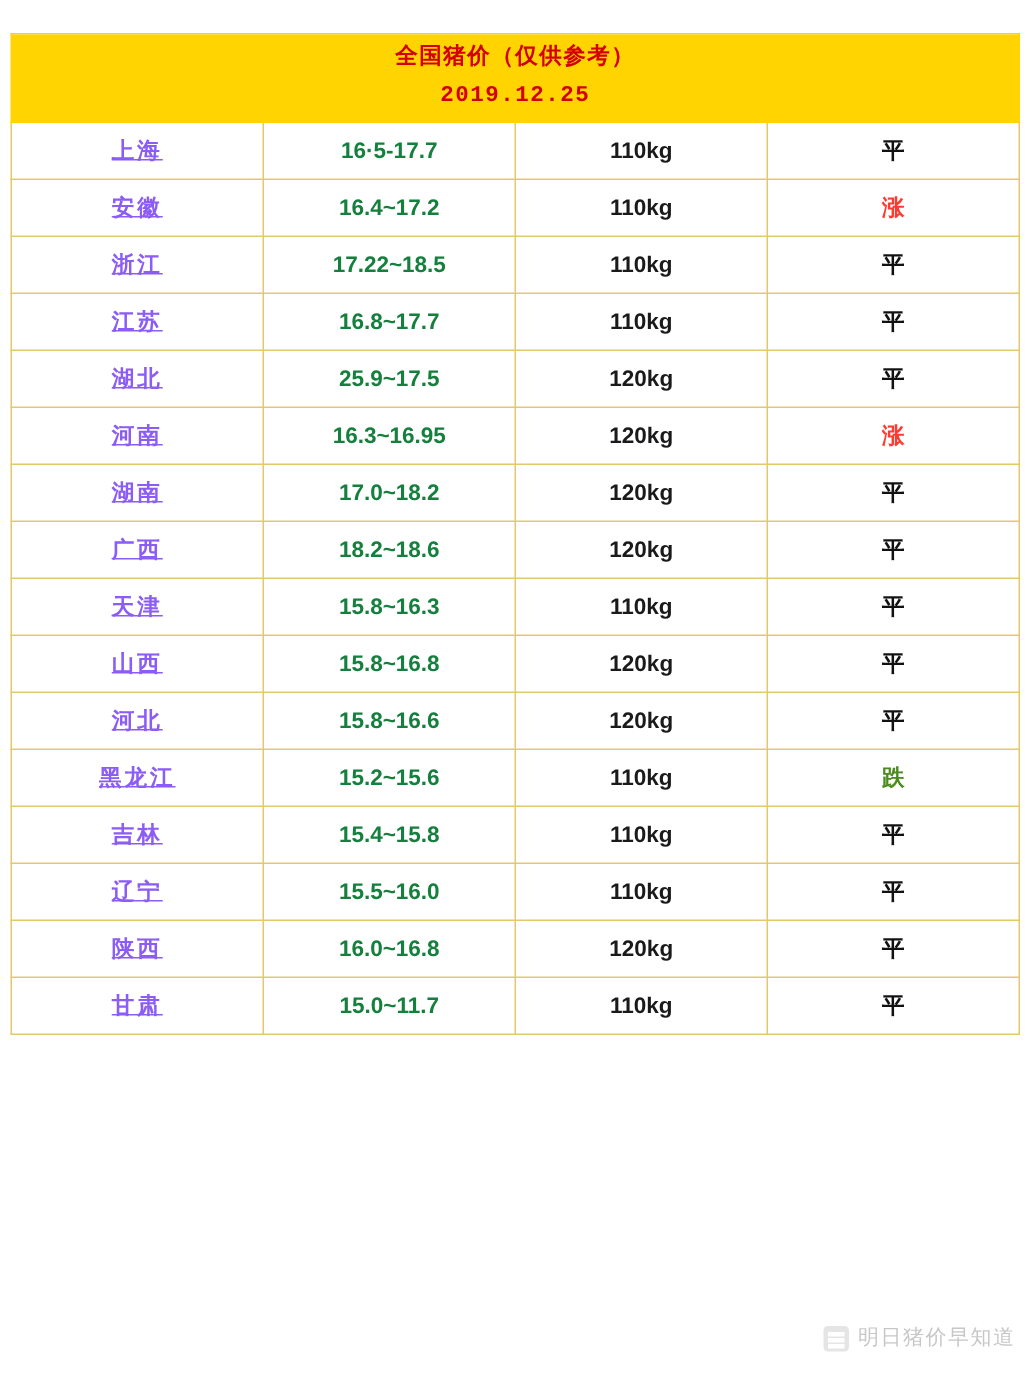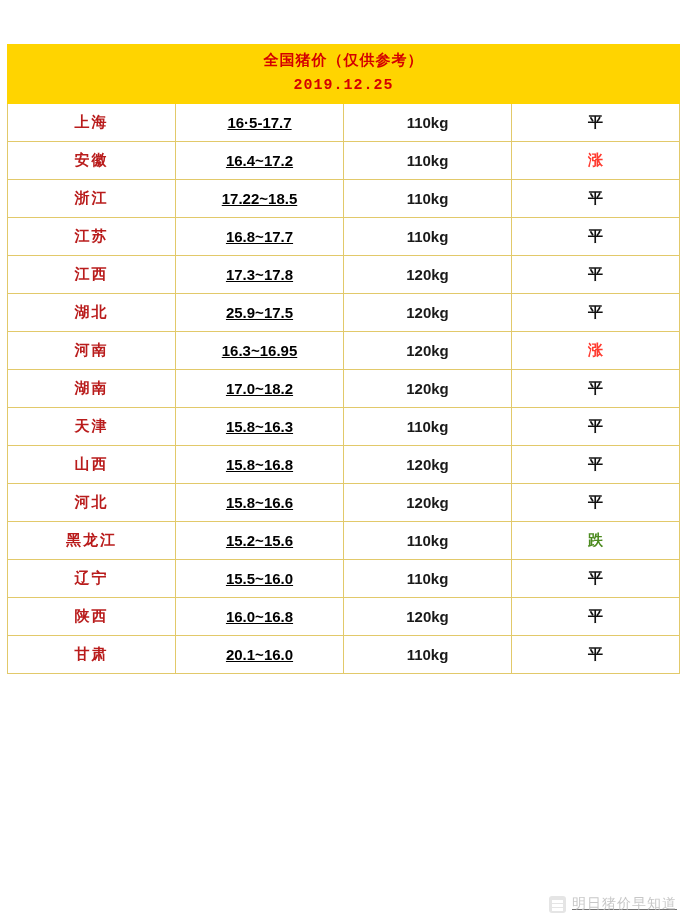--- a/index.html
+++ b/index.html
@@ -18,21 +18,20 @@
     width: 687px;
     height: 921px;
     background: #ffffff;
     box-sizing: border-box;
   }
   .table-wrap {
     position: absolute;
     left: 7px;
     top: 22px;
     width: 673px;
-    margin-top: 22px;
   }
   table.price-table {
     border-collapse: collapse;
     table-layout: fixed;
     width: 673px;
   }
   table.price-table td {
     border: 1px solid #e2c96a;
     box-sizing: border-box;
     text-align: center;
@@ -55,52 +54,51 @@
     display: block;
     letter-spacing: 1px;
   }
   .header-line2 {
     display: block;
     letter-spacing: 1px;
     font-family: Liberation Mono, monospace;
   }
   .col-region {
     width: 146px;
-    color: #b91c1c;
+    color: #8b5cf6;
     font-size: 15px;
     letter-spacing: 2px;
+    text-decoration: underline;
   }
   .col-price {
     width: 260px;
-    color: #000000;
-    font-size: 15px;
-    text-decoration: underline;
+    color: #15803d;
+    font-size: 15px;
   }
   .col-weight {
     width: 170px;
     color: #1a1a1a;
     font-size: 14px;
   }
   .col-trend {
     width: 97px;
     font-size: 15px;
   }
   .trend-flat { color: #111111; }
   .trend-up { color: #ff3b30; }
   .trend-down { color: #4b8a1e; }
 
   .watermark {
     position: absolute;
     right: 10px;
-    bottom: 8px;
+    bottom: 20px;
     display: flex;
     align-items: center;
     gap: 6px;
     opacity: 0.55;
-    text-decoration: underline;
   }
   .wm-logo {
     display: inline-block;
     width: 17px;
     height: 17px;
     background: #d0d0d0;
     border-radius: 3px;
     position: relative;
   }
   .wm-logo::before {
@@ -152,44 +150,44 @@
             <td class="col-weight">110kg</td>
             <td class="col-trend trend-flat">平</td>
           </tr>
           <tr>
             <td class="col-region">江苏</td>
             <td class="col-price">16.8~17.7</td>
             <td class="col-weight">110kg</td>
             <td class="col-trend trend-flat">平</td>
           </tr>
           <tr>
-            <td class="col-region">江西</td>
-            <td class="col-price">17.3~17.8</td>
-            <td class="col-weight">120kg</td>
-            <td class="col-trend trend-flat">平</td>
-          </tr>
-          <tr>
             <td class="col-region">湖北</td>
             <td class="col-price">25.9~17.5</td>
             <td class="col-weight">120kg</td>
             <td class="col-trend trend-flat">平</td>
           </tr>
           <tr>
             <td class="col-region">河南</td>
             <td class="col-price">16.3~16.95</td>
             <td class="col-weight">120kg</td>
             <td class="col-trend trend-up">涨</td>
           </tr>
           <tr>
             <td class="col-region">湖南</td>
             <td class="col-price">17.0~18.2</td>
             <td class="col-weight">120kg</td>
             <td class="col-trend trend-flat">平</td>
           </tr>
           <tr>
+            <td class="col-region">广西</td>
+            <td class="col-price">18.2~18.6</td>
+            <td class="col-weight">120kg</td>
+            <td class="col-trend trend-flat">平</td>
+          </tr>
+          <tr>
             <td class="col-region">天津</td>
             <td class="col-price">15.8~16.3</td>
             <td class="col-weight">110kg</td>
             <td class="col-trend trend-flat">平</td>
           </tr>
           <tr>
             <td class="col-region">山西</td>
             <td class="col-price">15.8~16.8</td>
             <td class="col-weight">120kg</td>
             <td class="col-trend trend-flat">平</td>
@@ -200,34 +198,40 @@
             <td class="col-weight">120kg</td>
             <td class="col-trend trend-flat">平</td>
           </tr>
           <tr>
             <td class="col-region">黑龙江</td>
             <td class="col-price">15.2~15.6</td>
             <td class="col-weight">110kg</td>
             <td class="col-trend trend-down">跌</td>
           </tr>
           <tr>
+            <td class="col-region">吉林</td>
+            <td class="col-price">15.4~15.8</td>
+            <td class="col-weight">110kg</td>
+            <td class="col-trend trend-flat">平</td>
+          </tr>
+          <tr>
             <td class="col-region">辽宁</td>
             <td class="col-price">15.5~16.0</td>
             <td class="col-weight">110kg</td>
             <td class="col-trend trend-flat">平</td>
           </tr>
           <tr>
             <td class="col-region">陕西</td>
             <td class="col-price">16.0~16.8</td>
             <td class="col-weight">120kg</td>
             <td class="col-trend trend-flat">平</td>
           </tr>
           <tr>
             <td class="col-region">甘肃</td>
-            <td class="col-price">20.1~16.0</td>
+            <td class="col-price">15.0~11.7</td>
             <td class="col-weight">110kg</td>
             <td class="col-trend trend-flat">平</td>
           </tr>
         </tbody>
     </table>
   </div>
 
   <div class="watermark">
     <span class="wm-logo"></span>
     <span class="wm-text">明日猪价早知道</span>

